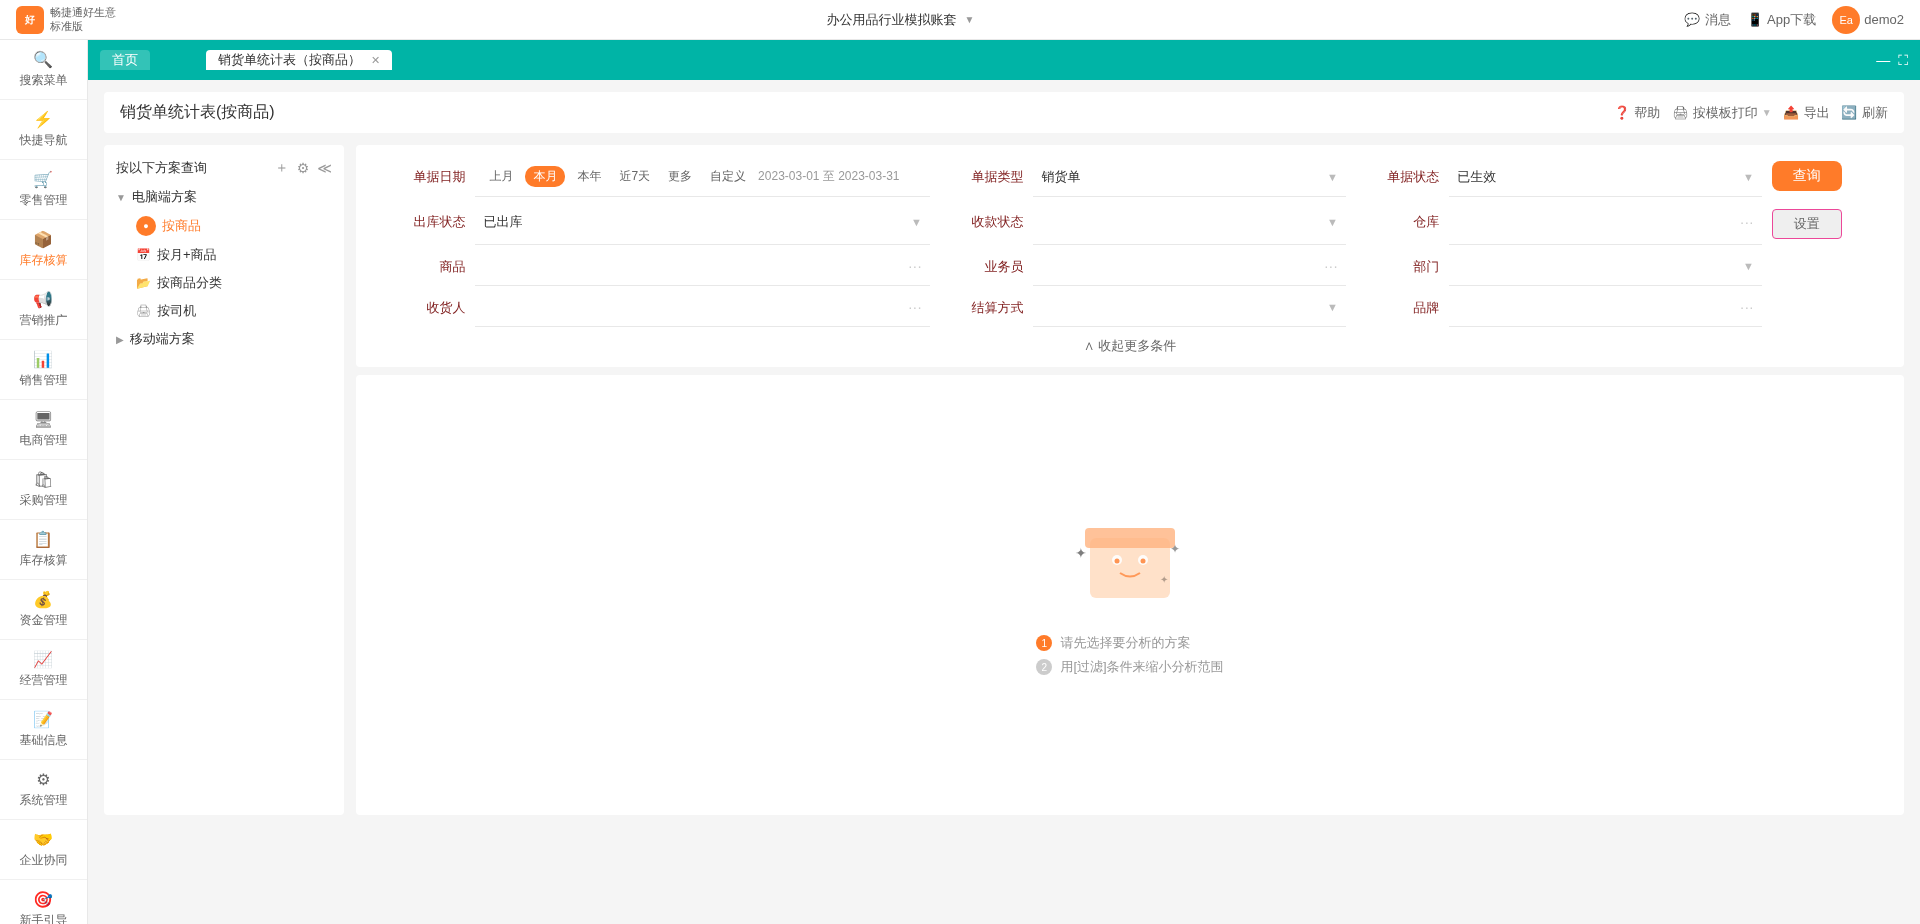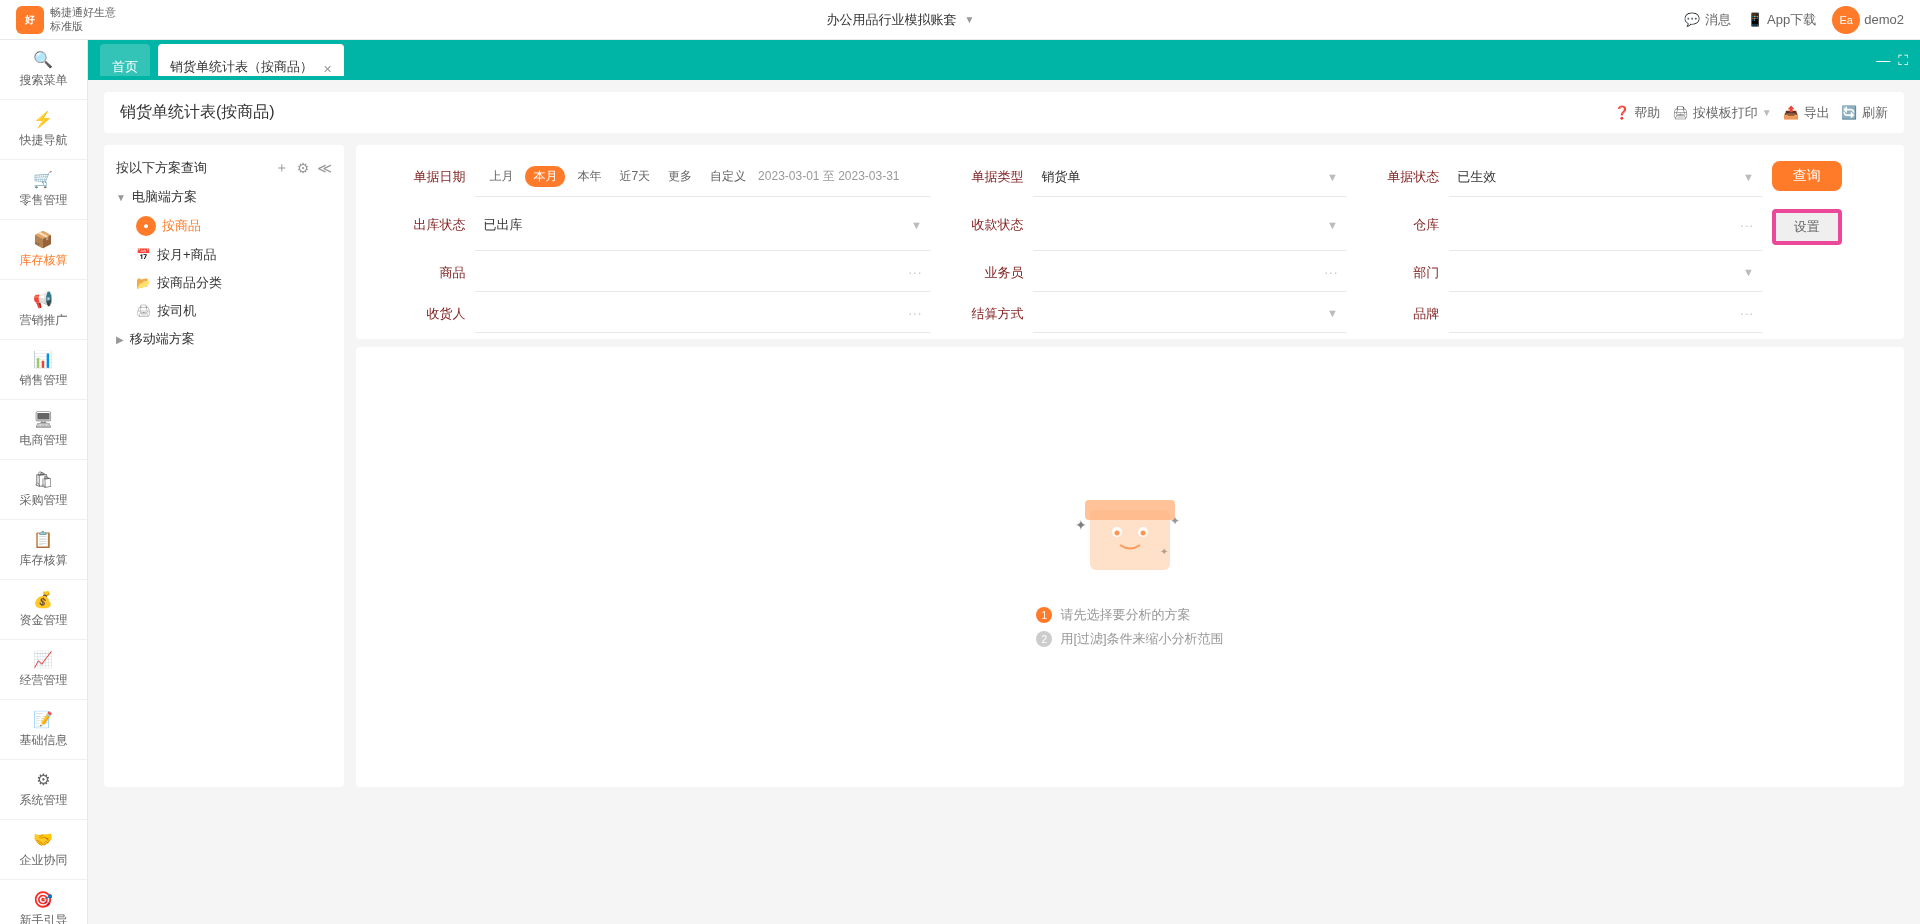--- a/index.html
+++ b/index.html
@@ -23,22 +23,22 @@
     .sidebar { width: 88px; background: #fff; border-right: 1px solid #e8e8e8; display: flex; flex-direction: column; overflow-y: auto; }
     .sidebar-item { display: flex; flex-direction: column; align-items: center; padding: 10px 4px; cursor: pointer; font-size: 12px; color: #666; border-bottom: 1px solid #f0f0f0; }
     .sidebar-item.active { color: #ff7b29; }
     .sidebar-item-icon { font-size: 16px; margin-bottom: 3px; }
 
     
     .content-area { flex: 1; display: flex; flex-direction: column; overflow: hidden; }
 
     
     .tabbar { height: 40px; background: #00b4a6; display: flex; align-items: center; padding: 0 12px; gap: 8px; }
-    .tab { height: 32px; padding: 0 12px; display: flex; align-items: flex-end; gap: 6px; border-radius: 4px 4px 0 0; font-size: 13px; cursor: pointer; color: rgba(255,255,255,0.8); }
-    .tab.active { background: #fff; color: #333; }
+    .tab { height: 20px; padding: 0 12px; display: flex; align-items: center; gap: 6px; border-radius: 4px 4px 0 0; font-size: 13px; cursor: pointer; color: rgba(255,255,255,0.8); }
+    .tab.active { background: #fff; color: #333; margin-left: 48px; }
     .tab-home { background: rgba(255,255,255,0.2); color: #fff; }
     .tab-close { font-size: 11px; color: #999; cursor: pointer; margin-left: 4px; }
 
     
     .page-content { flex: 1; background: #f5f5f5; overflow-y: auto; padding: 12px 16px; }
     .page-header { display: flex; align-items: center; justify-content: space-between; margin-bottom: 12px; background: #fff; padding: 10px 16px; border-radius: 4px; }
     .page-title { font-size: 16px; font-weight: normal; color: #333; }
     .page-actions { display: flex; align-items: center; gap: 12px; }
     .page-action-btn { display: flex; align-items: center; gap: 4px; font-size: 13px; color: #666; cursor: pointer; }
     .date-btn { font-size: 12px; color: #666; cursor: pointer; padding: 2px 6px; border-radius: 3px; }
@@ -56,21 +56,21 @@
     .tree-node.active { color: #ff7b29; }
     .tree-child { padding-left: 32px; }
     .orange-circle { background: #ff7b29; color: #fff; border-radius: 50%; width: 20px; height: 20px; display: flex; align-items: center; justify-content: center; font-size: 10px; }
     .empty-text-list { list-style: none; color: #999; font-size: 13px; }
     .empty-text-list li { display: flex; align-items: center; gap: 8px; margin-bottom: 6px; }
     .step-num { width: 16px; height: 16px; border-radius: 50%; background: #ff7b29; color: #fff; font-size: 10px; display: flex; align-items: center; justify-content: center; }
     .step-num.step2 { background: #ccc; }
 
     
     .query-btn { background: #ff7b29; color: #fff; border: none; border-radius: 8px; padding: 6px 20px; font-size: 14px; cursor: pointer; display: block; width: 70px; text-align: center; }
-    .setting-btn { border: 4px solid #ec4899; color: #666; border-radius: 4px; padding: 5px 16px; font-size: 13px; cursor: pointer; margin-top: 6px; display: block; width: 70px; text-align: center; }
+    .setting-btn { border: 1px solid #ec4899; color: #666; border-radius: 4px; padding: 5px 16px; font-size: 13px; cursor: pointer; margin-top: 6px; display: block; width: 70px; text-align: center; }
 
     .top-content { display: flex; gap: 12px; }
 
     .inline-filter-table { width: 100%; }
     .inline-filter-table td { padding: 6px 8px; vertical-align: middle; }
     .filter-label-cell { color: #7f1d1d; font-size: 13px; white-space: nowrap; text-align: right; width: 70px; }
     .filter-input-inner { display: flex; align-items: center; justify-content: space-between; min-height: 26px; }
     .filter-arrow-down { color: #bbb; font-size: 11px; }
     .filter-more-dots { color: #ccc; font-size: 14px; cursor: pointer; }
   </style>
@@ -358,20 +358,21 @@
                   <div class="filter-input-inner">
                     <span></span>
                     <span class="filter-more-dots">···</span>
                   </div>
                 </td>
                 <td></td>
               </tr>
             </tbody>
               </table>
 
+            <div class="collapse-btn">∧ 收起更多条件</div>
           </div>
 
           <div style="background:#fff;border-radius:4px;margin-top:8px;flex:1;display:flex;align-items:center;justify-content:center;min-height:440px;">
             <div style="display:flex;flex-direction:column;align-items:center;">
 
               <div style="position:relative;width:120px;height:110px;margin-bottom:16px;">
                 <svg width="120" height="110" viewBox="0 0 120 110">
 
                   <rect x="20" y="30" width="80" height="60" rx="6" fill="#ffd4b2" opacity="0.7"></rect>
 

